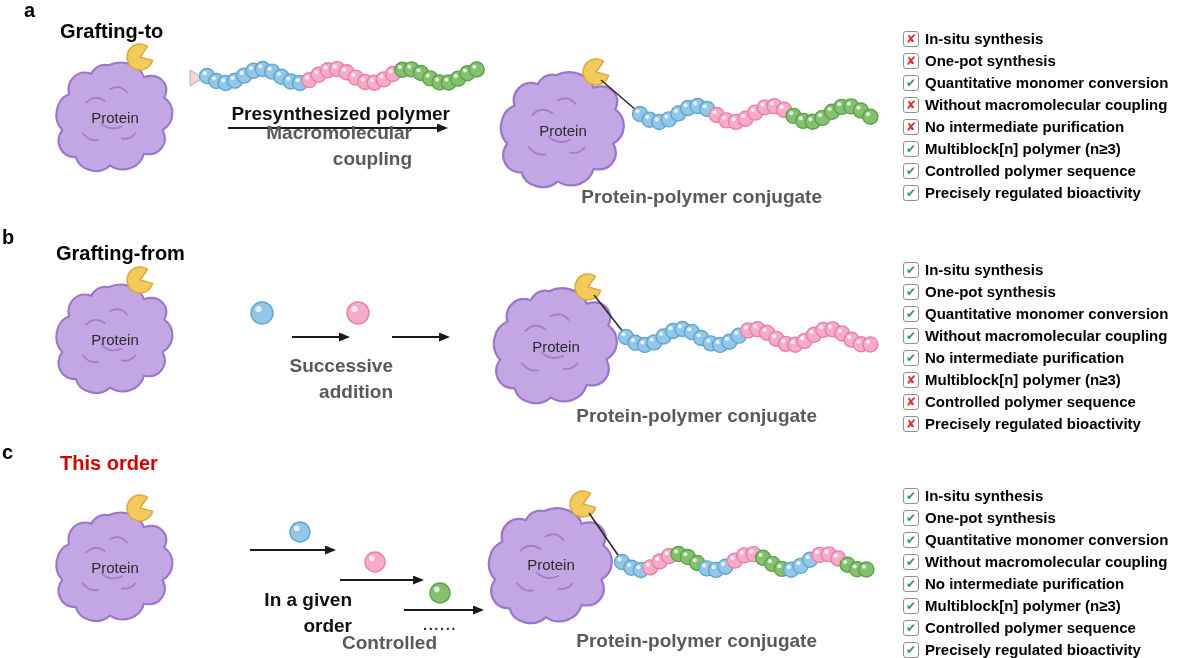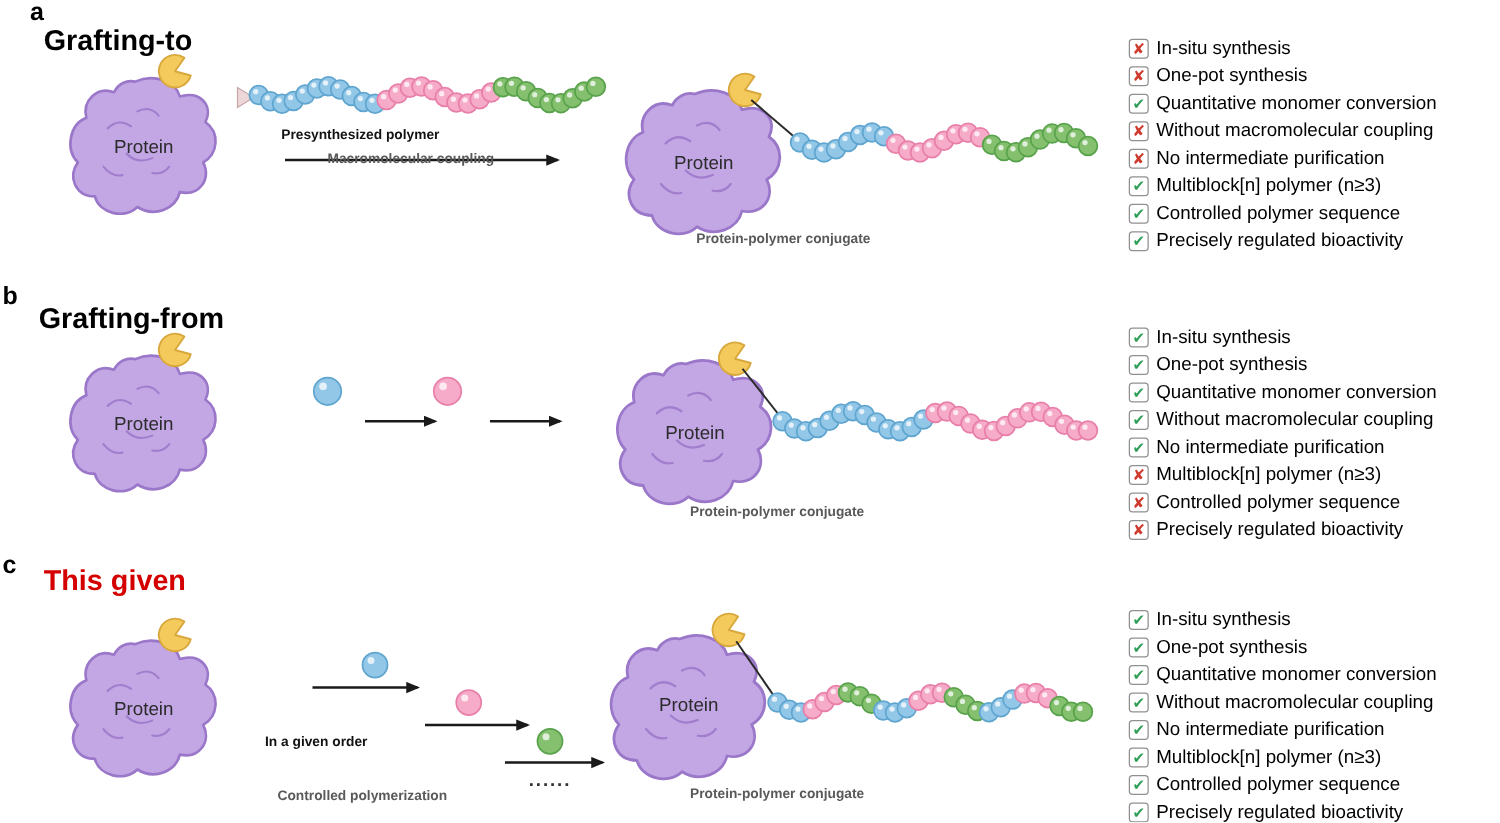--- a/index.html
+++ b/index.html
@@ -2,36 +2,36 @@
 <html><head>
 <meta charset="utf-8">
 <style>
   html,body{margin:0;padding:0;background:#ffffff;}
   body{font-family:"Liberation Sans","DejaVu Sans",sans-serif;}
   #figure{position:relative;width:1200px;height:658px;background:#ffffff;overflow:hidden;}
   .panel{position:absolute;left:0;width:1200px;}
   .panel > svg{position:absolute;left:0;top:0;display:block;}
   .abs{position:absolute;}
   .panel-letter{font-size:20px;font-weight:bold;color:#000;line-height:1;}
-  .panel-title{font-size:23px;font-weight:bold;color:#000;line-height:1.1;}
+  .panel-title{font-size:20px;font-weight:bold;color:#000;line-height:1.1;margin-left:25px;}
   .panel-title.red{color:#d40000;}
   .protein-label{font-size:15px;color:#2b2b2b;text-align:center;line-height:1;}
-  .cap{font-size:11px;font-weight:bold;text-align:left;line-height:1.35;}
+  .cap{font-size:19px;font-weight:bold;text-align:right;line-height:1.35;}
   .cap.black{color:#111111;}
   .cap.gray{color:#595959;}
   .dots{font-size:15px;font-weight:bold;color:#333333;letter-spacing:1.5px;text-align:center;line-height:1;}
   .arrow{stroke:#1a1a1a;stroke-width:2;}
   .link{stroke:#2a2a2a;stroke-width:1.6;}
   .checklist{position:absolute;display:flex;flex-direction:column;gap:5px;}
   .ck-row{display:flex;align-items:center;gap:6px;height:17px;}
   .ck{width:14px;height:14px;border:1.5px solid #909090;border-radius:3px;display:flex;align-items:center;justify-content:center;
       font-size:12px;font-weight:bold;line-height:1;font-family:"DejaVu Sans",sans-serif;flex:0 0 auto;background:#fff;}
   .ck[data-state="check"]{color:#2f9e57;}
   .ck[data-state="cross"]{color:#cf3a2e;}
-  .ck-label{font-size:15px;color:#000000;white-space:nowrap;}
+  .ck-label{font-size:15px;color:#000000;white-space:nowrap;font-weight:bold;}
 </style>
 </head>
 <body>
 
 <div id="figure">
 
   <svg width="0" height="0" style="position:absolute" aria-hidden="true">
     <defs>
       <g id="protein-blob">
         <path d="M -8,-62 C 10,-70 30,-62 34,-48 C 52,-54 66,-40 58,-24 C 72,-14 70,6 56,14 C 64,30 52,46 34,42 C 30,58 10,66 -6,56 C -18,68 -42,62 -46,46 C -64,46 -72,28 -62,14 C -74,2 -70,-22 -54,-28 C -58,-44 -44,-58 -28,-52 C -24,-60 -16,-64 -8,-62 Z" fill="#c3a6e4" stroke="#9a77c9" stroke-width="2.5" stroke-linejoin="round"></path>
@@ -271,20 +271,21 @@
         <circle cx="870.4" cy="119.43036187261792" r="7.5" fill="#f6abc8" stroke="#e87fa9" stroke-width="1.4"></circle>
         <circle cx="868" cy="116.73036187261792" r="2.1" fill="#ffffff" opacity="0.75"></circle>
         <circle cx="262" cy="88" r="11" fill="#92c7e8" stroke="#5fa5cf" stroke-width="1.4"></circle>
         <circle cx="258.48" cy="84.04" r="3.08" fill="#ffffff" opacity="0.75"></circle>
         <circle cx="358" cy="88" r="11" fill="#f6abc8" stroke="#e87fa9" stroke-width="1.4"></circle>
         <circle cx="354.48" cy="84.04" r="3.08" fill="#ffffff" opacity="0.75"></circle>
       </svg>
     <div class="abs panel-letter" style="left:2px;top:2px">b</div>
     <div class="abs panel-title" style="left:31px;top:17px">Grafting-from</div>
     <div class="abs protein-label" style="left:78px;top:107px;width:74px">Protein</div>
+    <div class="abs cap gray" style="left:268px;top:128px;width:125px">Successive addition</div>
     <div class="abs protein-label" style="left:519px;top:114px;width:74px">Protein</div>
     <div class="abs cap gray" style="left:552px;top:178px;width:265px">Protein-polymer conjugate</div>
     <div class="checklist" style="left:903px;top:36px">
         <div class="ck-row">
           <span class="ck" data-state="check">✔</span>
           <span class="ck-label">In-situ synthesis</span>
         </div>
         <div class="ck-row">
           <span class="ck" data-state="check">✔</span>
           <span class="ck-label">One-pot synthesis</span>
@@ -381,21 +382,21 @@
         <circle cx="866.4" cy="129.43036187261794" r="7.5" fill="#85c06f" stroke="#59a24c" stroke-width="1.4"></circle>
         <circle cx="864" cy="126.73036187261793" r="2.1" fill="#ffffff" opacity="0.75"></circle>
         <circle cx="300" cy="92" r="10" fill="#92c7e8" stroke="#5fa5cf" stroke-width="1.4"></circle>
         <circle cx="296.8" cy="88.4" r="2.8000000000000003" fill="#ffffff" opacity="0.75"></circle>
         <circle cx="375" cy="122" r="10" fill="#f6abc8" stroke="#e87fa9" stroke-width="1.4"></circle>
         <circle cx="371.8" cy="118.4" r="2.8000000000000003" fill="#ffffff" opacity="0.75"></circle>
         <circle cx="440" cy="153" r="10" fill="#85c06f" stroke="#59a24c" stroke-width="1.4"></circle>
         <circle cx="436.8" cy="149.4" r="2.8000000000000003" fill="#ffffff" opacity="0.75"></circle>
       </svg>
     <div class="abs panel-letter" style="left:2px;top:2px">c</div>
-    <div class="abs panel-title red" style="left:35px;top:12px">This given</div>
+    <div class="abs panel-title red" style="left:35px;top:12px">This order</div>
     <div class="abs protein-label" style="left:78px;top:120px;width:74px">Protein</div>
     <div class="abs cap black" style="left:212px;top:147px;width:140px">In a given order</div>
     <div class="abs dots" style="left:400px;top:177px;width:80px">......</div>
     <div class="abs cap gray" style="left:222px;top:190px;width:215px">Controlled polymerization</div>
     <div class="abs protein-label" style="left:514px;top:117px;width:74px">Protein</div>
     <div class="abs cap gray" style="left:552px;top:188px;width:265px">Protein-polymer conjugate</div>
     <div class="checklist" style="left:903px;top:47px">
         <div class="ck-row">
           <span class="ck" data-state="check">✔</span>
           <span class="ck-label">In-situ synthesis</span>

